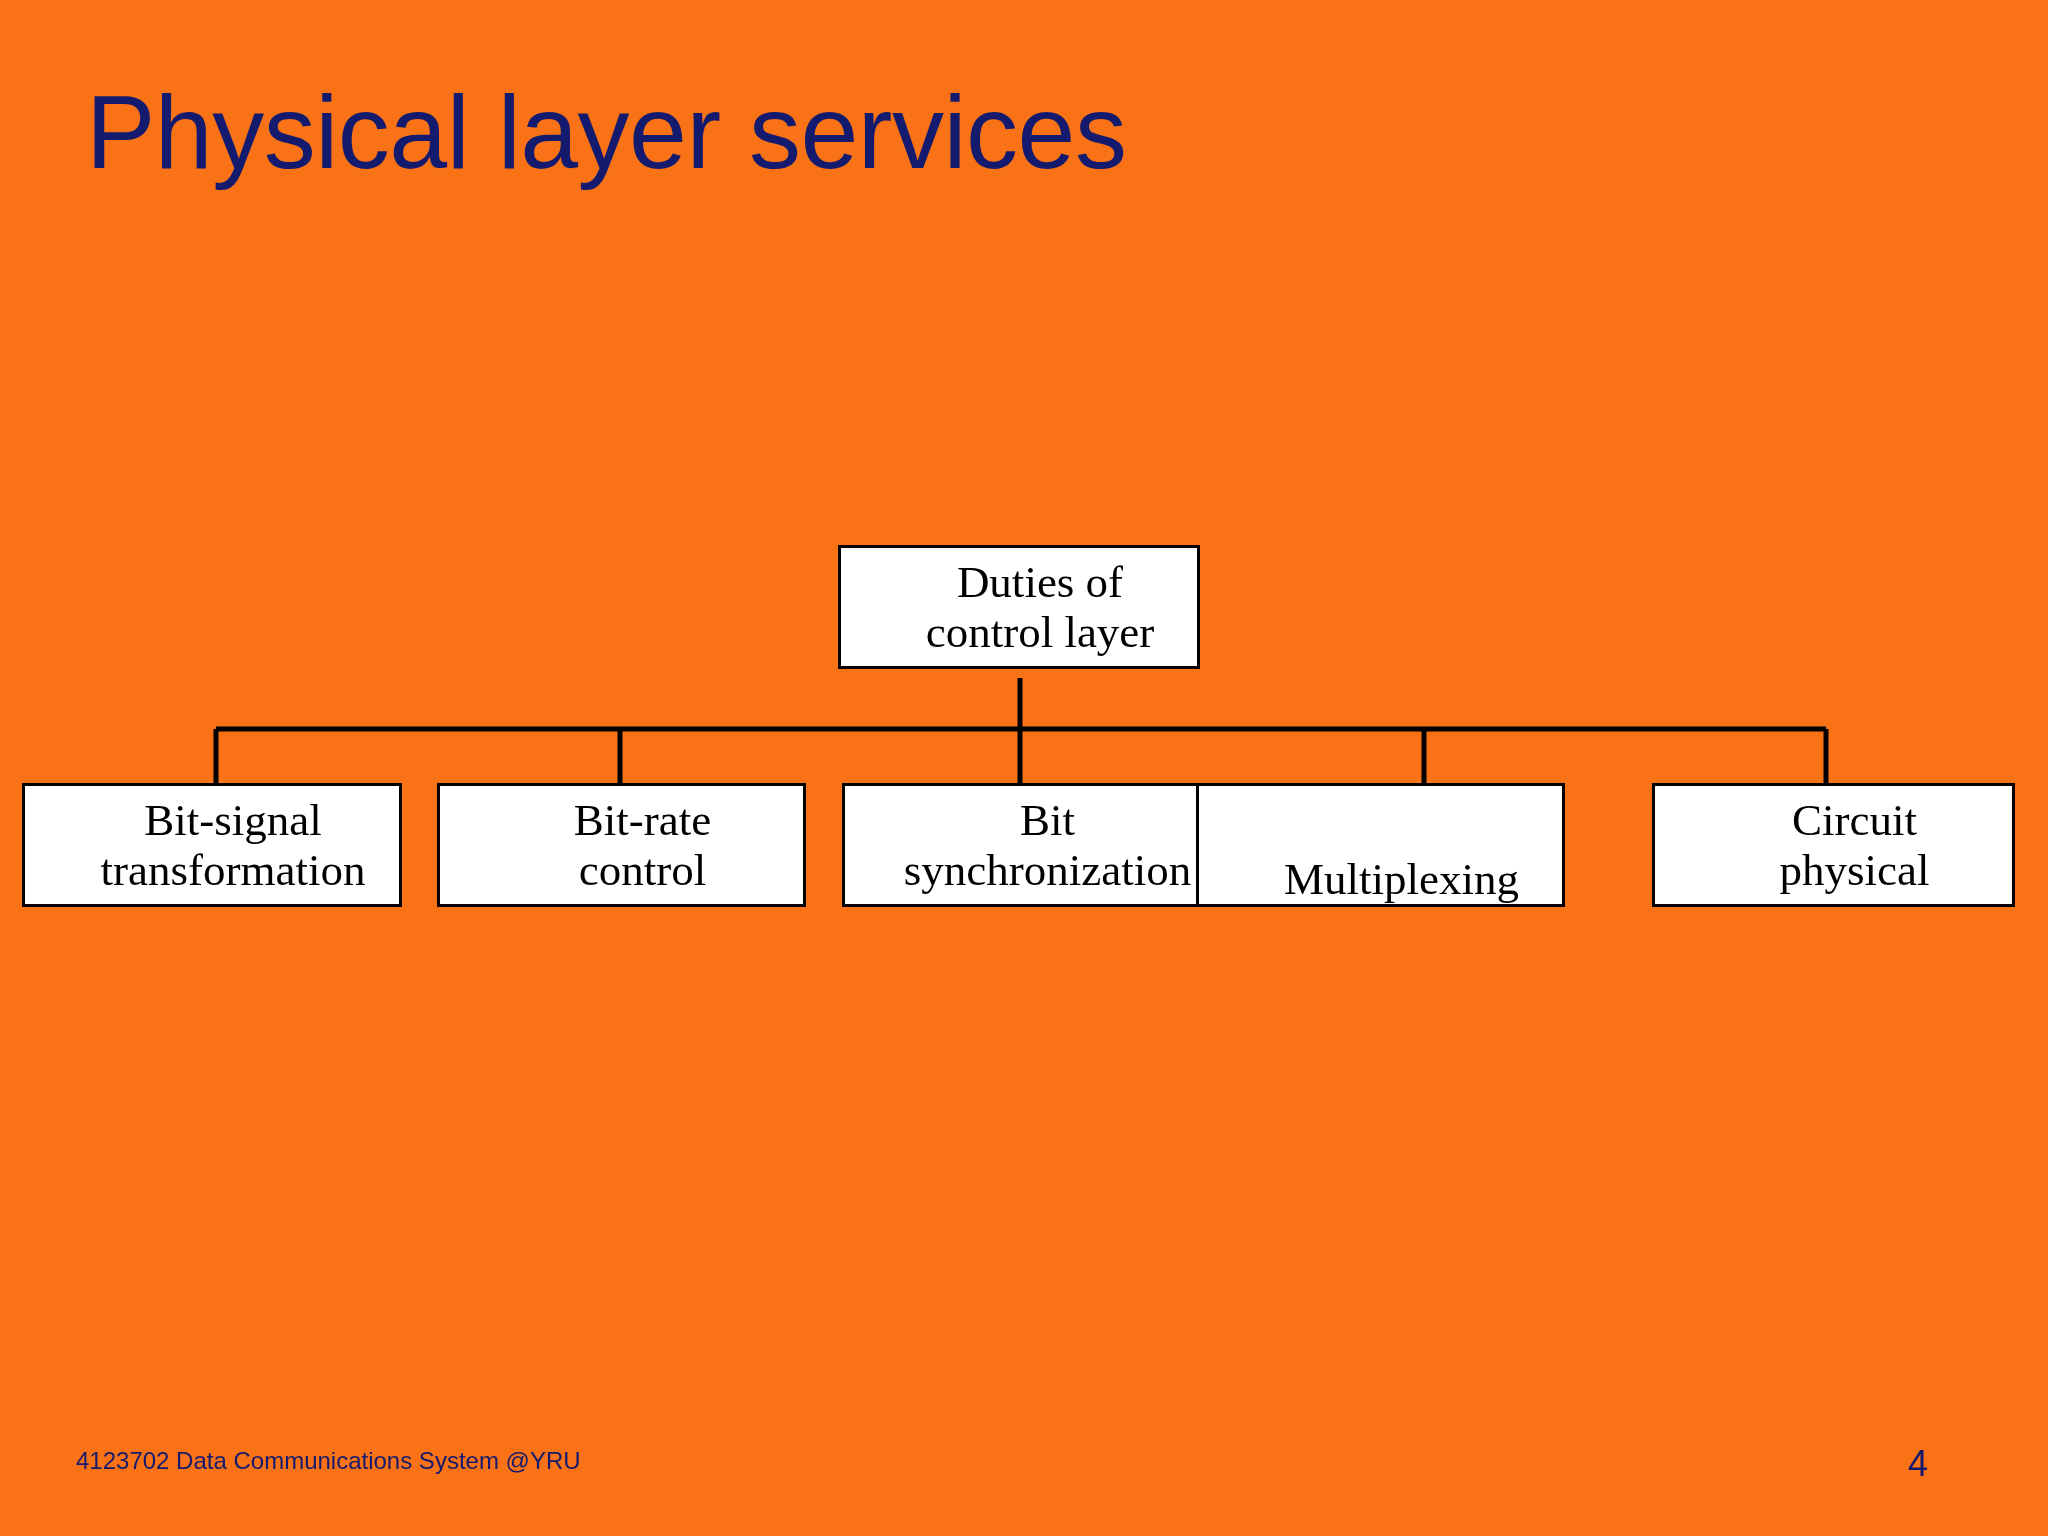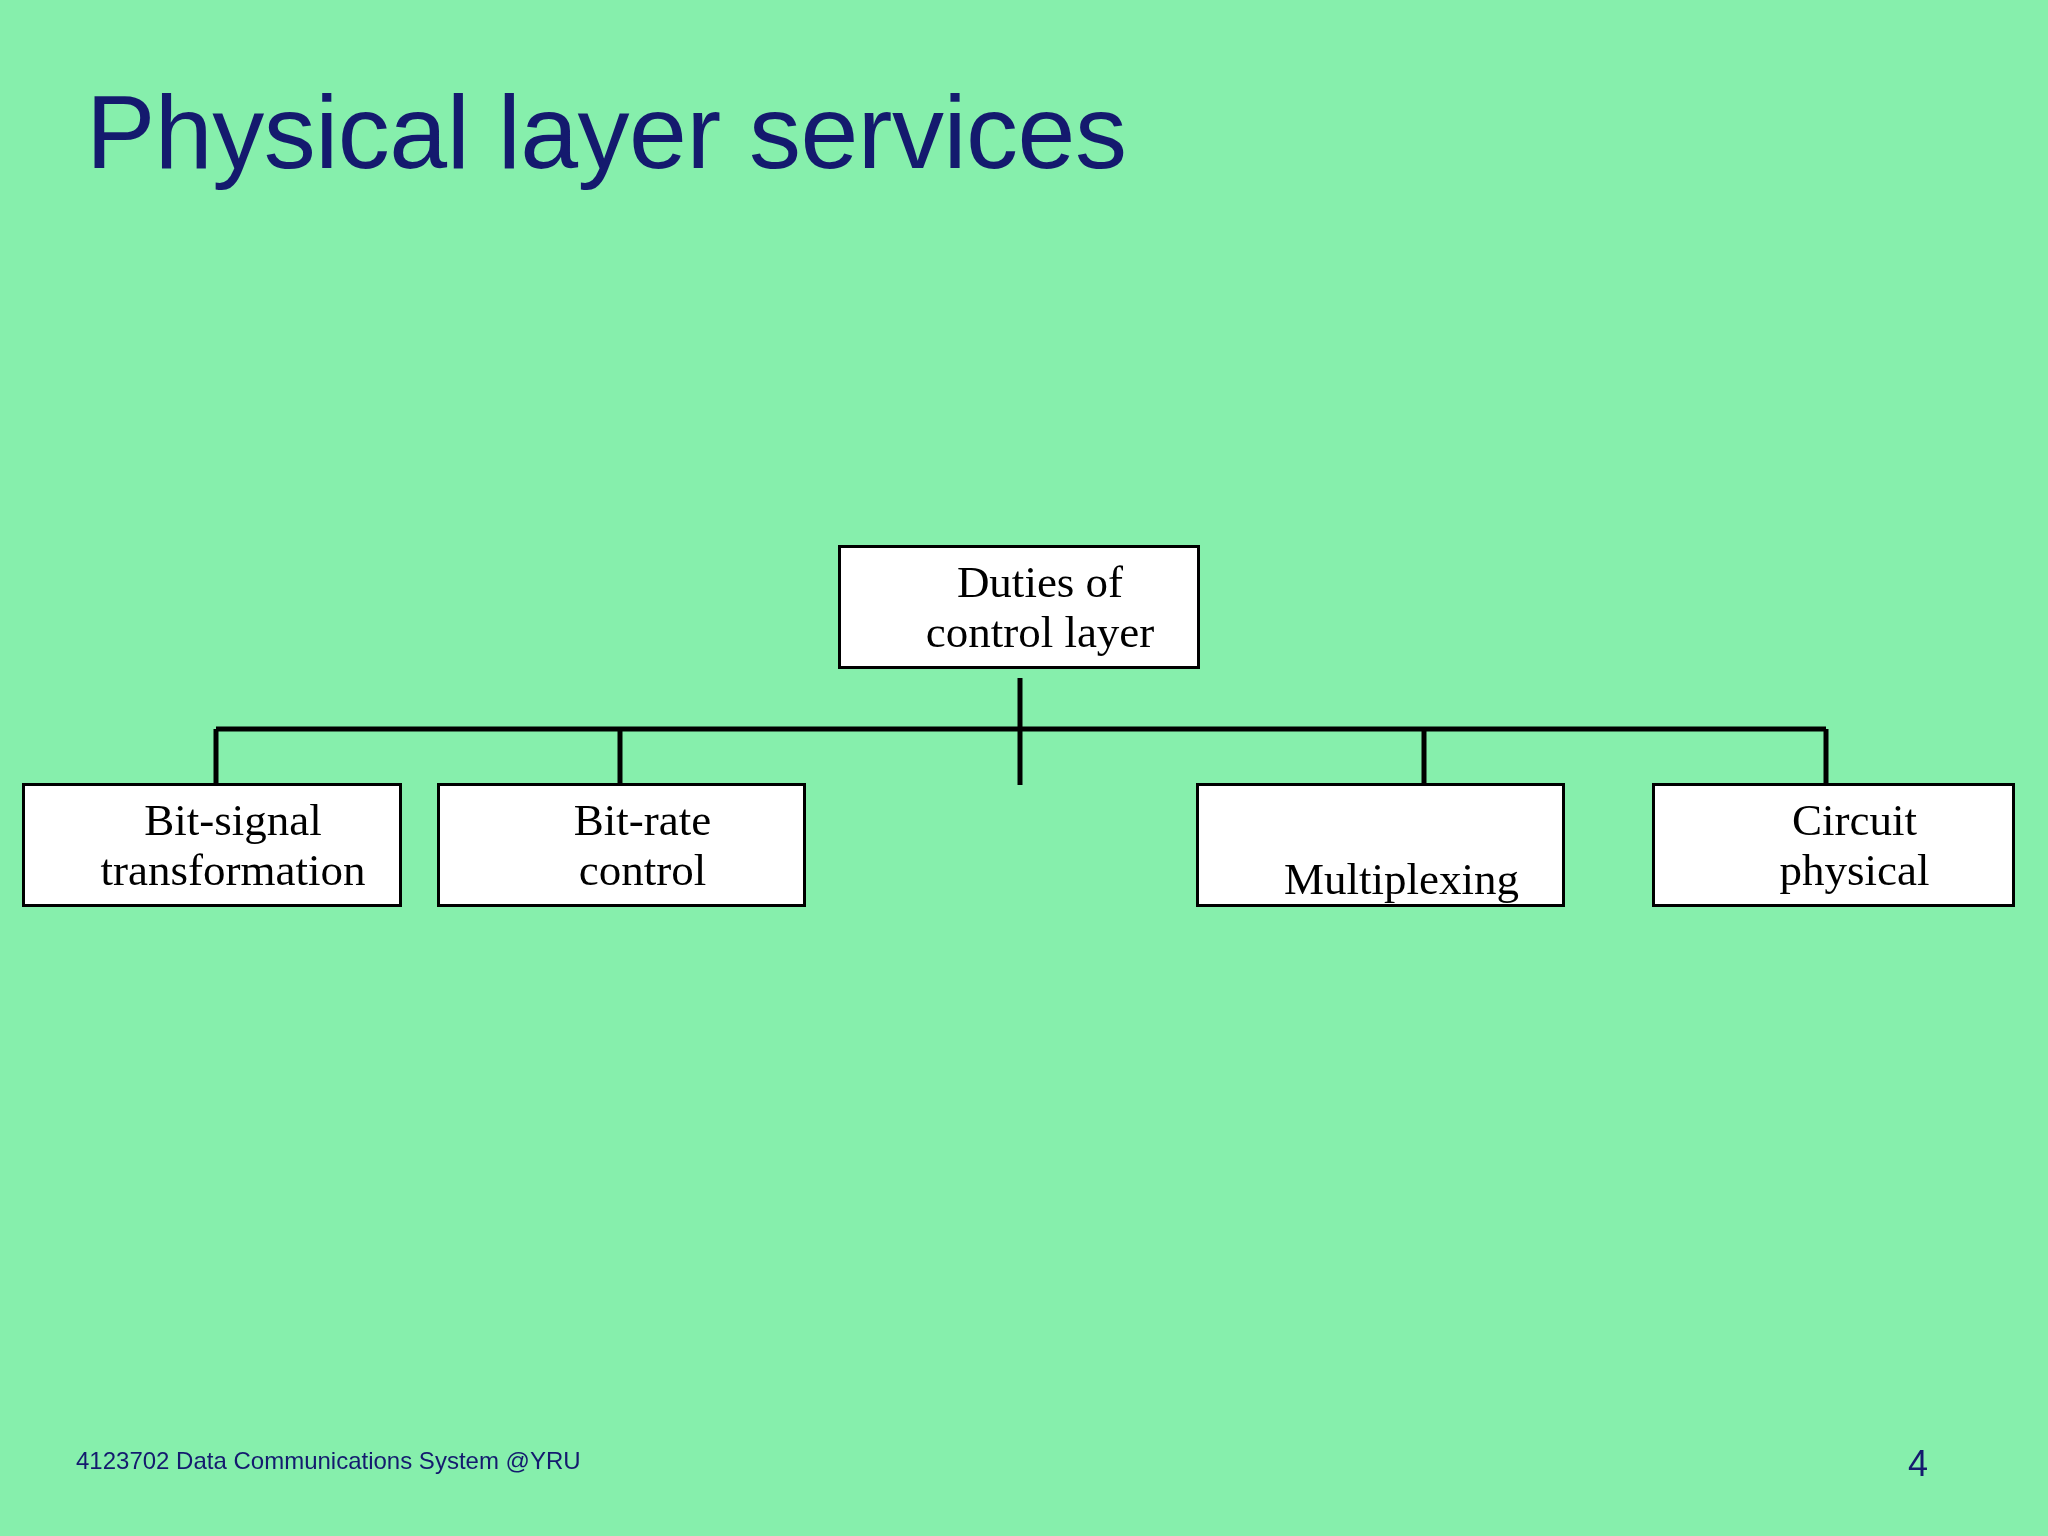--- a/index.html
+++ b/index.html
@@ -8,21 +8,21 @@
     padding: 0;
     background: #ffffff;
   }
   body {
     font-family: "Liberation Sans", sans-serif;
   }
   #slide {
     position: relative;
     width: 2048px;
     height: 1536px;
-    background: #86efac;
+    background: #f97316;
     overflow: hidden;
   }
 
   
   #slide-title {
     position: absolute;
     left: 86px;
     top: 78px;
     font-family: "Liberation Sans", sans-serif;
     font-size: 104px;
@@ -152,20 +152,26 @@
       </span>
     </div>
 
     <div class="node leaf" id="node-bit-rate-control">
       <span class="node-text">
         <span>Bit-rate</span><br>
         <span>control</span>
       </span>
     </div>
 
+    <div class="node leaf" id="node-bit-synchronization">
+      <span class="node-text">
+        <span>Bit</span><br>
+        <span>synchronization</span>
+      </span>
+    </div>
 
     <div class="node leaf" id="node-multiplexing">
       <span class="node-text">
         <span>Multiplexing</span>
       </span>
     </div>
 
     <div class="node leaf" id="node-circuit-switching">
       <span class="node-text">
         <span>Circuit</span><br>

